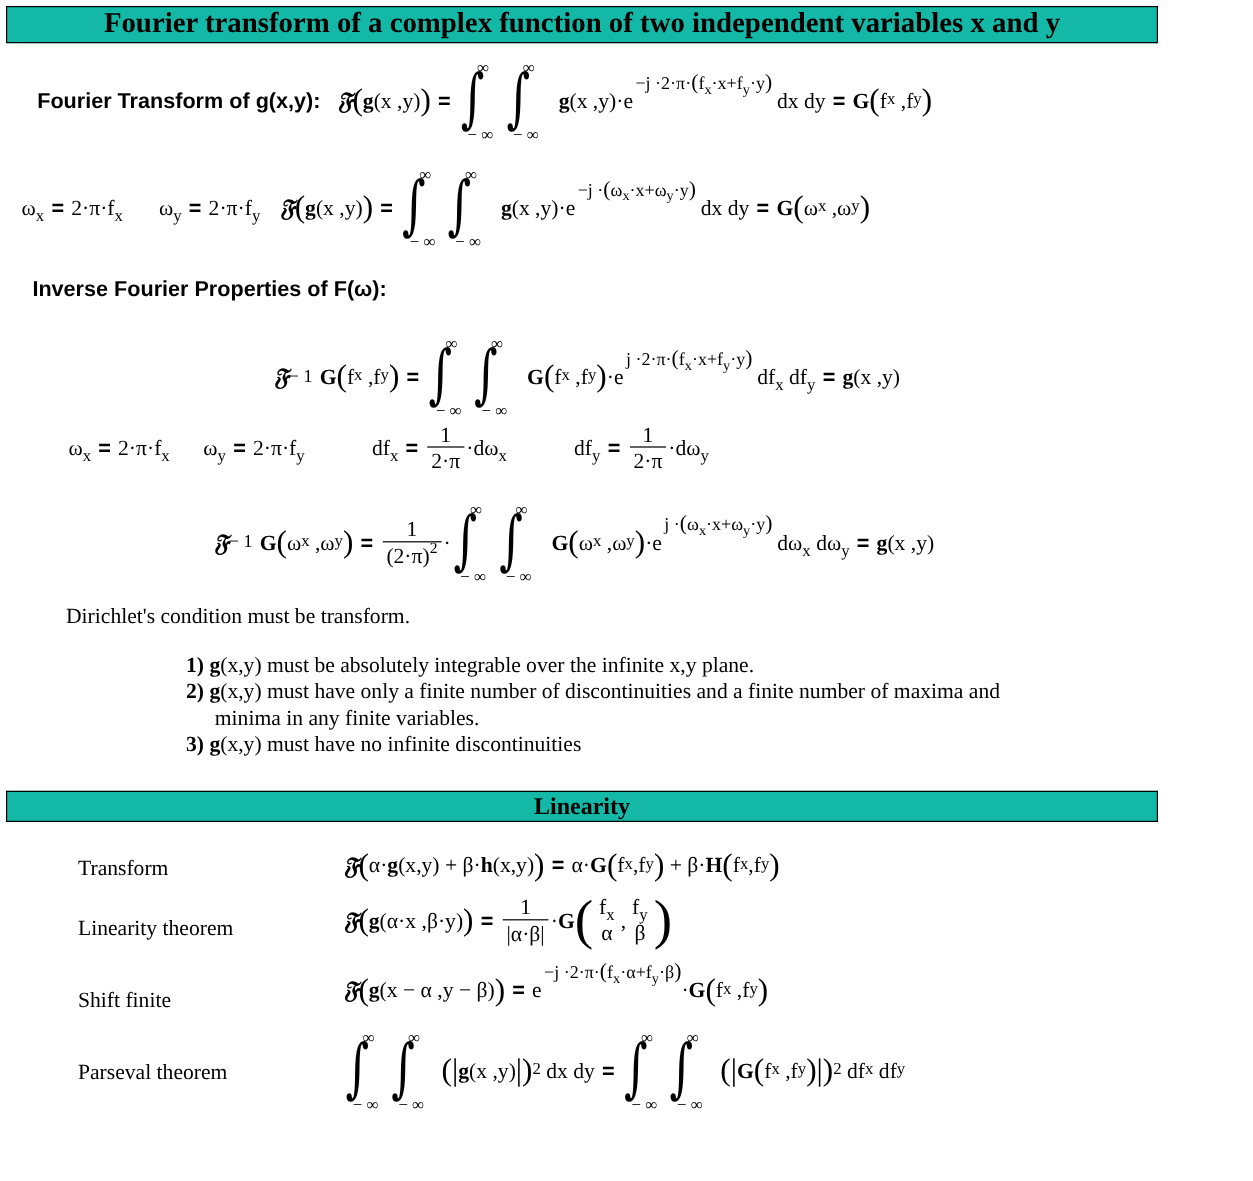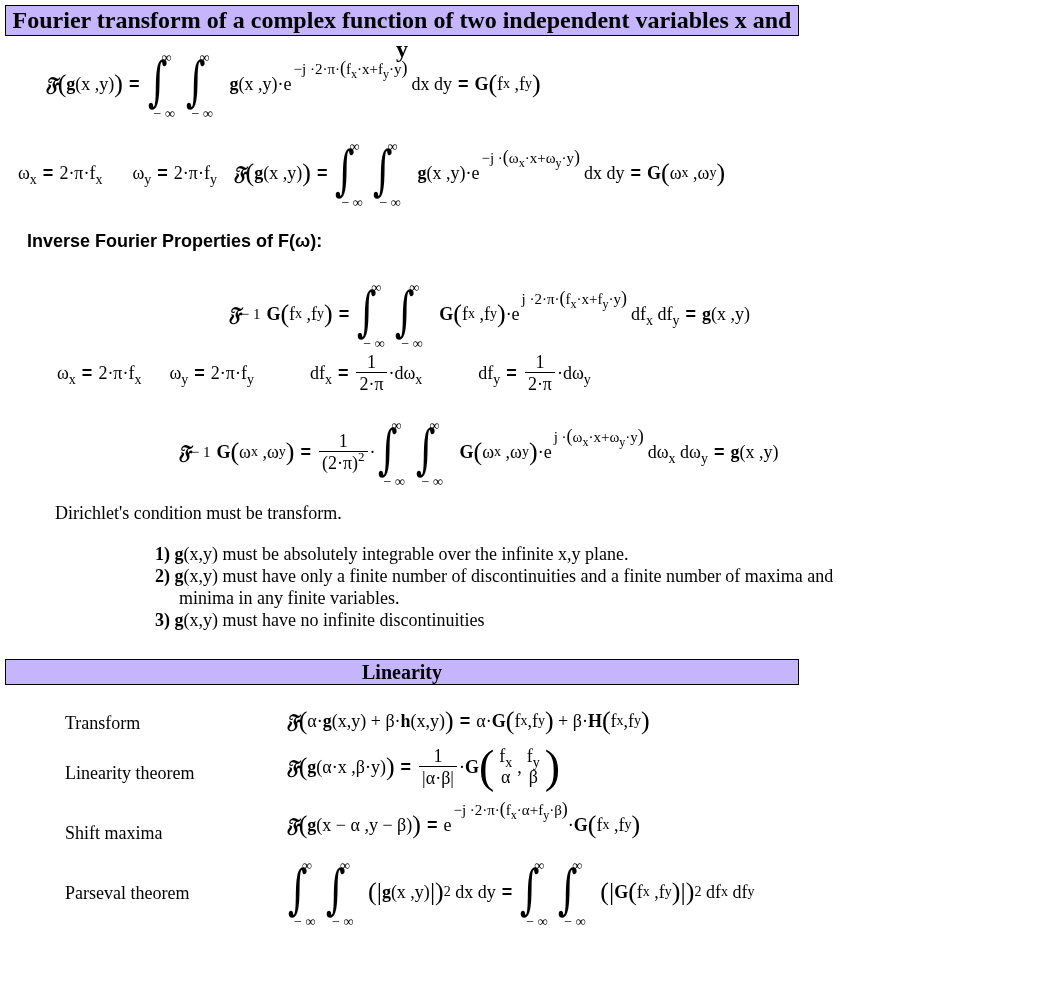--- a/index.html
+++ b/index.html
@@ -1,19 +1,19 @@
 <!DOCTYPE html>
 <html><head>
 <meta charset="utf-8">
 <style>
   html, body { margin:0; padding:0; background:#ffffff; }
   body { width:1044px; height:984px; position:relative; overflow:hidden; color:#000;
          font-family:"Liberation Serif", serif; }
   .abs { position:absolute; white-space:nowrap; }
-  .banner { position:absolute; left:5px; width:794px; background:#c4b5fd; border:1px solid #000;
+  .banner { position:absolute; left:5px; width:960px; background:#14b8a6; border:1px solid #000;
             box-sizing:border-box; text-align:center; font-family:"Liberation Serif", serif; font-weight:bold; color:#000; }
   .title { top:5px; height:31px; font-size:24px; line-height:29px; }
   .props { top:659px; height:26px; font-size:20px; line-height:24px; }
   .label-sans { font-family:"Liberation Sans", sans-serif; font-weight:bold; font-size:18px; }
   .serif { font-family:"Liberation Serif", serif; font-size:18px; }
   .m { font-family:"Liberation Serif", serif; font-size:18px; display:inline-flex; align-items:center; white-space:nowrap; }
   .b { font-weight:bold; }
   .eq { font-family:"Liberation Sans", sans-serif; font-weight:bold; margin:0 6px; }
   sub { font-size:14px; vertical-align:-5px; line-height:0; }
   sup { font-size:14px; vertical-align:10px; line-height:0; }
@@ -35,20 +35,21 @@
 </style>
 </head>
 <body>
 
 <div class="banner title">
   <span>Fourier transform of a complex function of two independent variables x and y</span>
 </div>
 
 <div class="abs" style="left:31px; top:54px;">
   <span class="m">
+    <span class="label-sans">Fourier Transform of g(x,y):</span>
     <span style="width:14px"></span>
     <span class="fraktur">𝔉</span>
     <span class="big">(</span><span class="b">g</span><span>(x ,y)</span><span class="big">)</span>
     <span class="eq">=</span>
     <span class="int">
         <span class="s">∫</span>
         <span class="u">∞</span>
         <span class="l">− ∞</span>
       </span>
     <span class="int">
@@ -225,21 +226,21 @@
         <span class="d" style="border:none">α</span>
       </span>,
     <span class="frac">
         <span class="n">f<sub>y</sub></span>
         <span class="d" style="border:none">β</span>
       </span>
     <span style="font-size:46px; line-height:1; font-weight:100;">)</span>
   </span>
 </div>
 
-<div class="prop-name" style="top:823px;">Shift maxima</div>
+<div class="prop-name" style="top:823px;">Shift finite</div>
 <div class="abs" style="left:286px; top:812px;">
   <span class="m">
     <span class="fraktur">𝔉</span>
     <span class="big">(</span><span class="b">g</span>(x − α ,y − β)<span class="big">)</span>
     <span class="eq">=</span>
     e<span class="expo">−j ·2·π·<span style="font-size:18px">(</span>f<sub>x</sub>·α+f<sub>y</sub>·β<span style="font-size:18px">)</span></span>·<span class="b">G</span><span class="big">(</span>f<sub>x</sub>&nbsp;,f<sub>y</sub><span class="big">)</span>
   </span>
 </div>
 
 <div class="prop-name" style="top:883px;">Parseval theorem</div>

